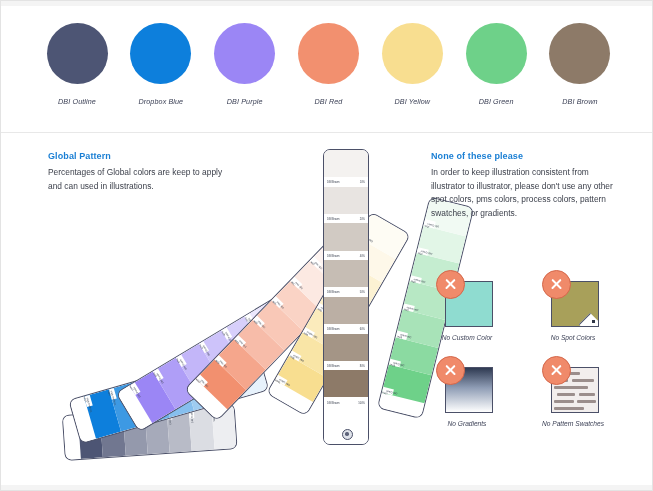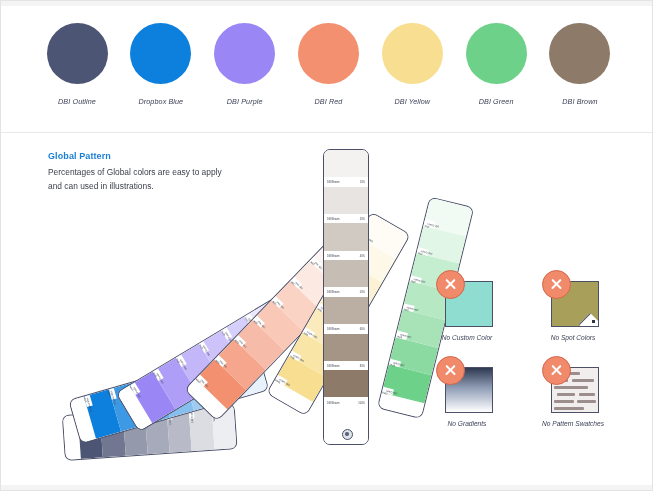--- a/index.html
+++ b/index.html
@@ -420,23 +420,27 @@
           <div class="band">
             <i>DBI Brown</i>
             <b>10%</b>
           </div>
         </div>
       </div>
     </div>
 
   <div id="global-colors-block">
     <div class="txt-head">Global Pattern</div>
-    <div class="txt-body">Percentages of Global colors are easy to apply and can used in illustrations.</div>
+    <div class="txt-body">Percentages of Global colors are keep to apply and can used in illustrations.</div>
   </div>
 
+  <div id="none-block">
+    <div class="txt-head">None of these please</div>
+    <div class="txt-body"> In order to keep illustration consistent from illustrator to illustrator, please don't use any other spot colors, pms colors, process colors, pattern swatches, or gradients.</div>
+  </div>
 
   <div id="dont-grid">
       <div class="dont-row">
         <div class="dont-item">
           <div class="dont-box-wrap">
             <div class="dont-box" style="background: rgb(143, 220, 208);"></div>
             <div class="no-sign"></div>
           </div>
           <div class="dont-label">No Custom Color</div>
         </div>

